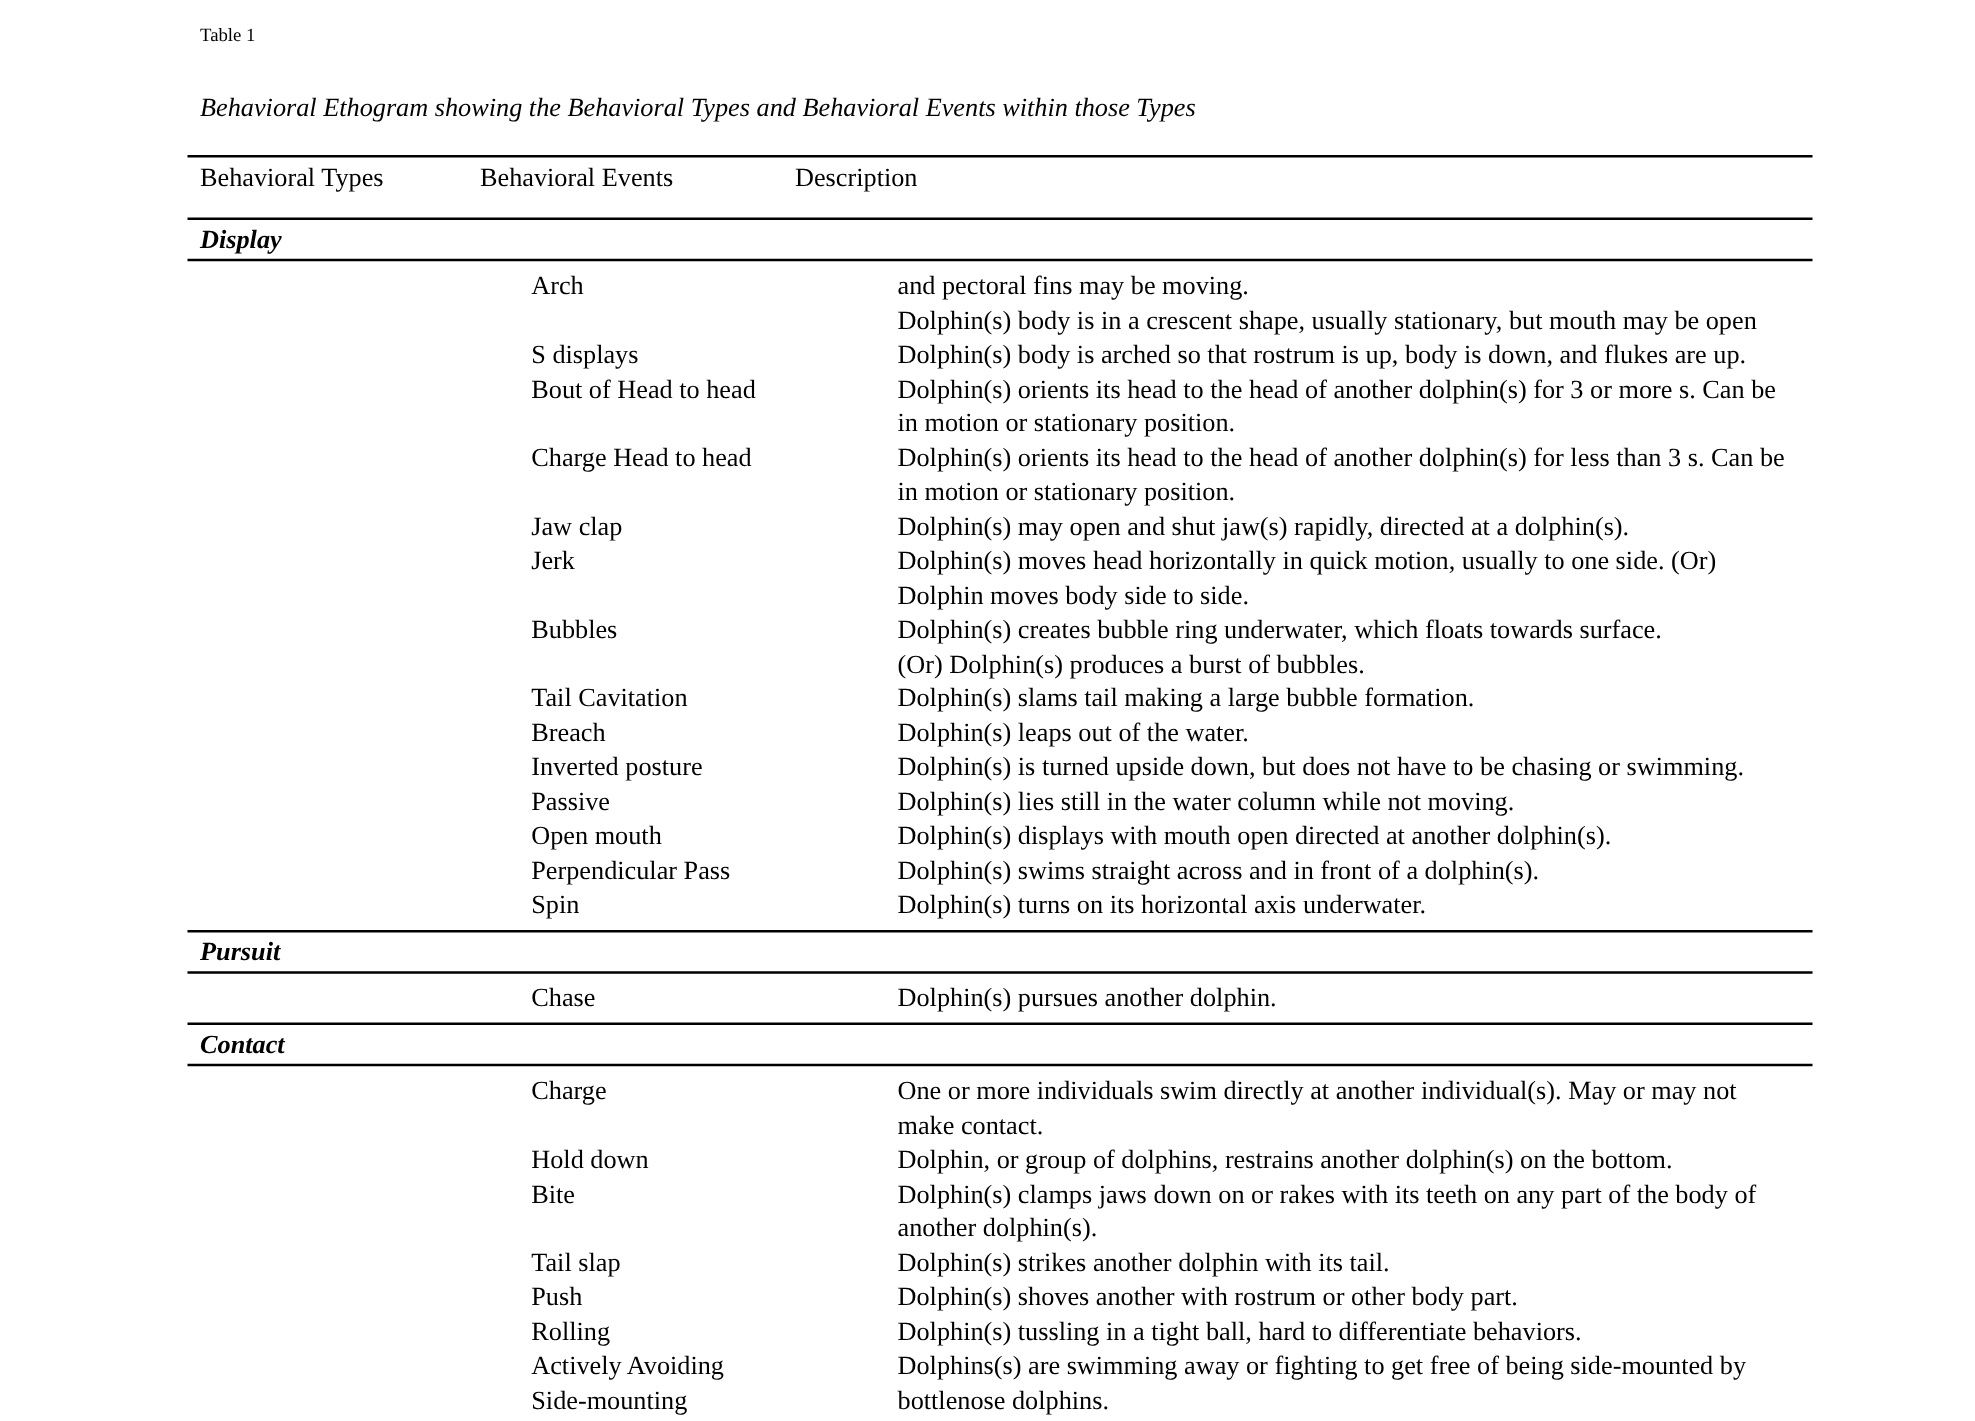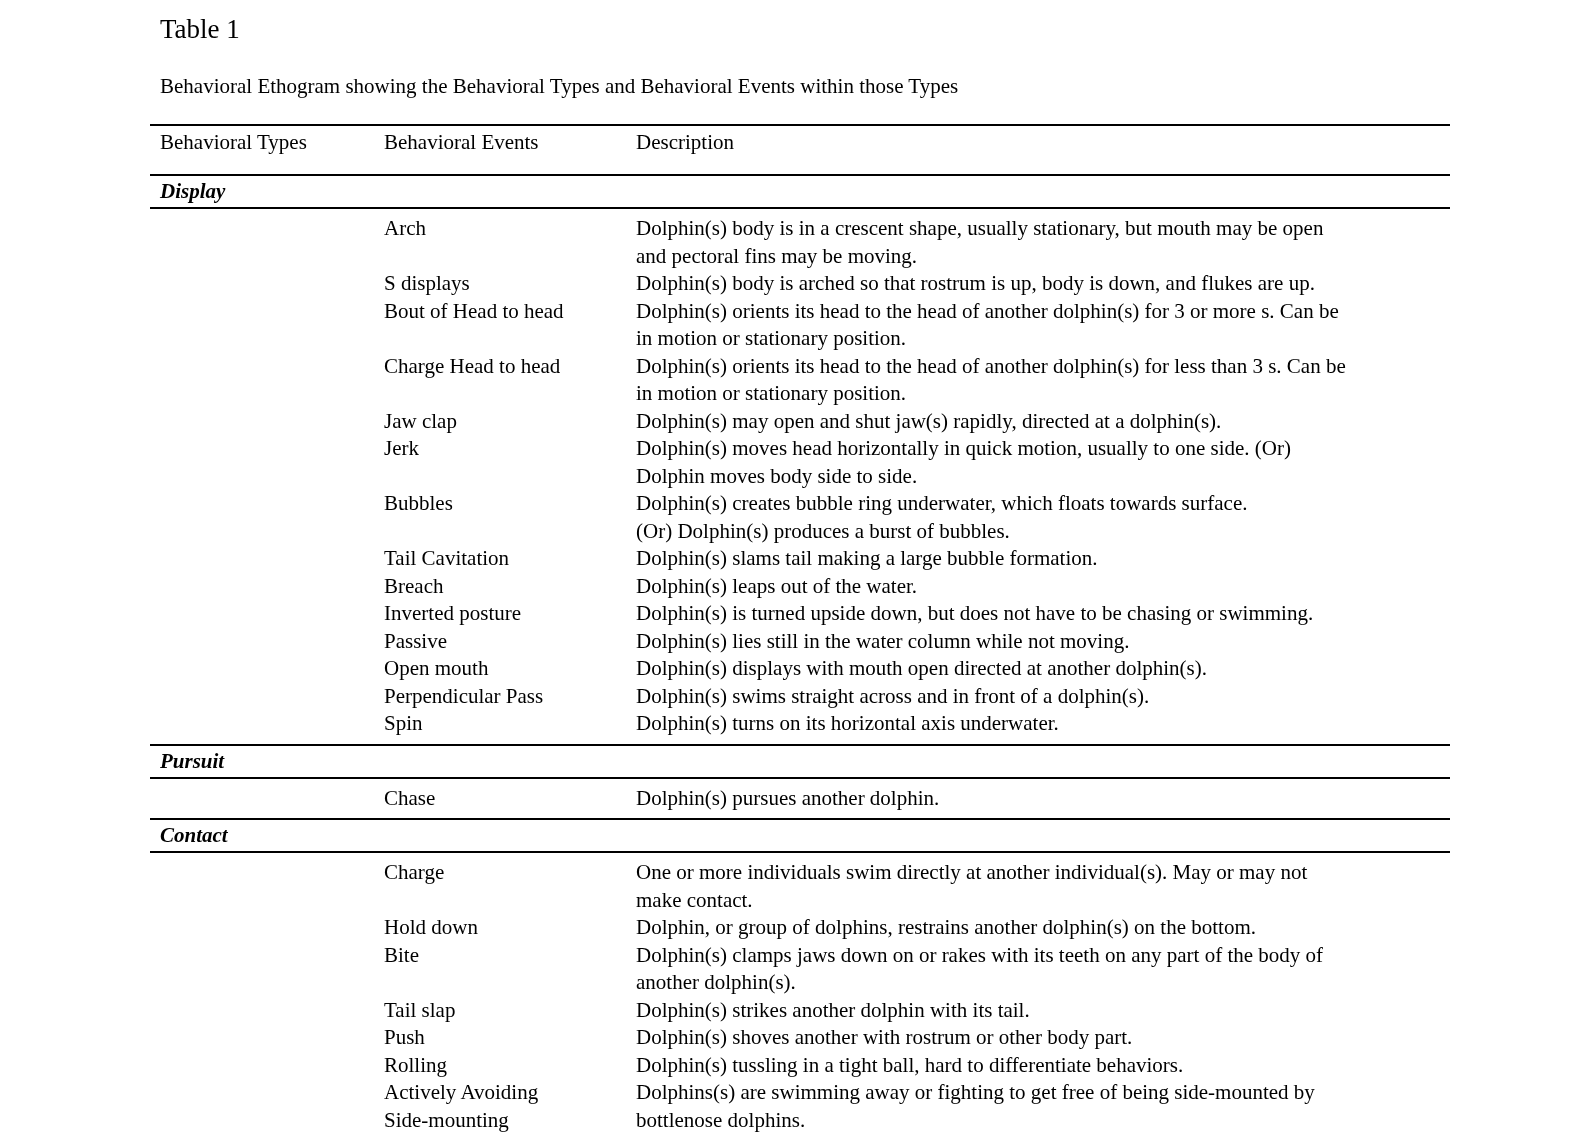--- a/index.html
+++ b/index.html
@@ -18,31 +18,32 @@
     position: relative;
     width: 1580px;
     height: 1137px;
     box-sizing: border-box;
   }
 
   .caption-label {
     position: absolute;
     left: 160px;
     top: 16px;
-    font-size: 27px;
+    font-size: 15px;
     line-height: 26px;
     white-space: nowrap;
   }
 
   .caption-title {
     position: absolute;
     left: 160px;
     top: 73px;
     font-size: 21px;
     line-height: 26px;
+    font-style: italic;
     white-space: nowrap;
   }
 
   .table-wrap {
     position: absolute;
     left: 150px;
     top: 124px;
     width: 1300px;
   }
 
@@ -98,20 +99,21 @@
     line-height: 27.5px;
     padding-top: 6px;
     padding-bottom: 6px;
   }
   .body-block .row {
     min-height: 27.5px;
   }
   .entry {
     display: flex;
     width: 100%;
+    gap: 41px;
   }
   .entry .col-event {
     white-space: nowrap;
   }
   .entry .col-desc p {
     margin: 0;
     padding: 0;
     white-space: nowrap;
   }
 </style>
@@ -139,22 +141,22 @@
           <div class="col-type">Display</div>
           <div class="col-event"></div>
           <div class="col-desc"></div>
         </div>
         <div class="rule"></div>
         <div class="body-block">
           <div class="row entry">
             <div class="col-type"></div>
             <div class="col-event">Arch</div>
             <div class="col-desc">
+              <p>and pectoral fins may be moving.</p>
               <p>Dolphin(s) body is in a crescent shape, usually stationary, but mouth may be open</p>
-              <p>and pectoral fins may be moving.</p>
             </div>
           </div>
           <div class="row entry">
             <div class="col-type"></div>
             <div class="col-event">S displays</div>
             <div class="col-desc">
               <p>Dolphin(s) body is arched so that rostrum is up, body is down, and flukes are up.</p>
             </div>
           </div>
           <div class="row entry">

